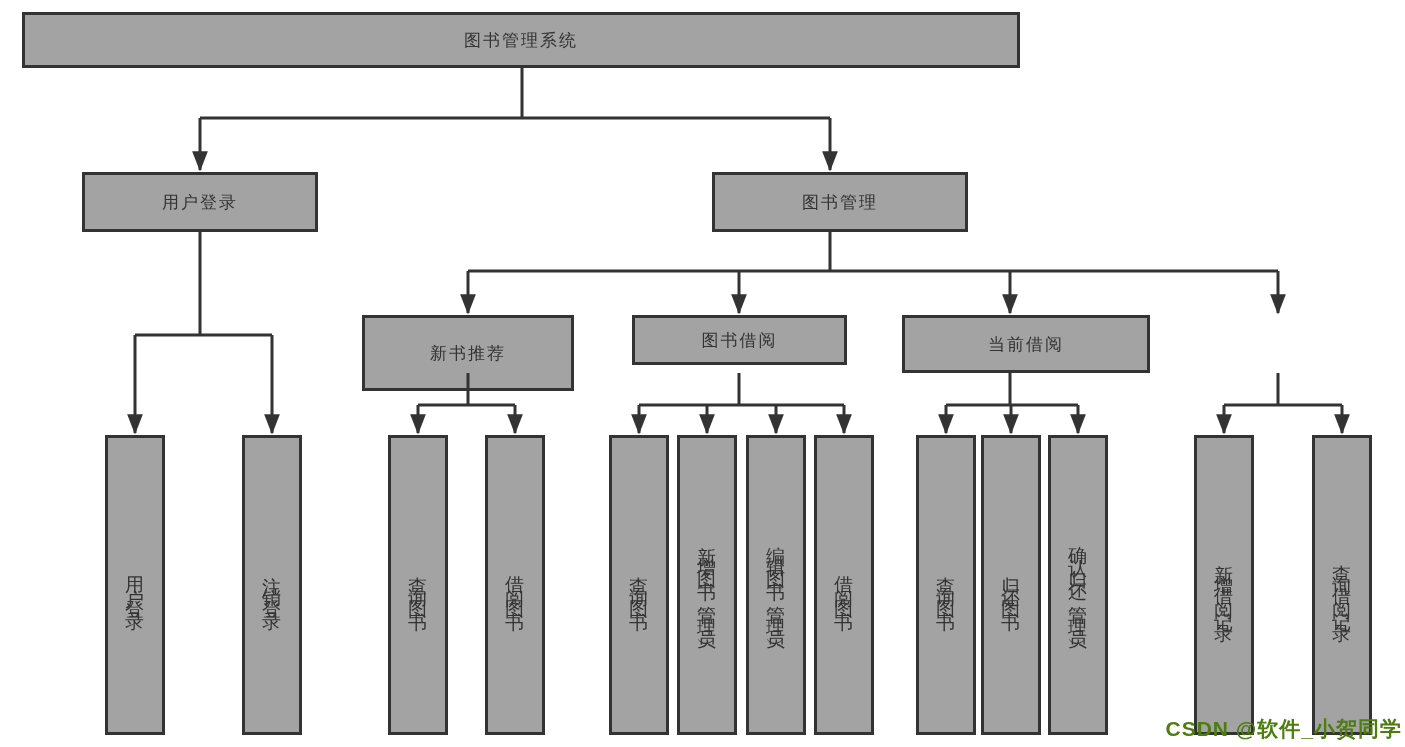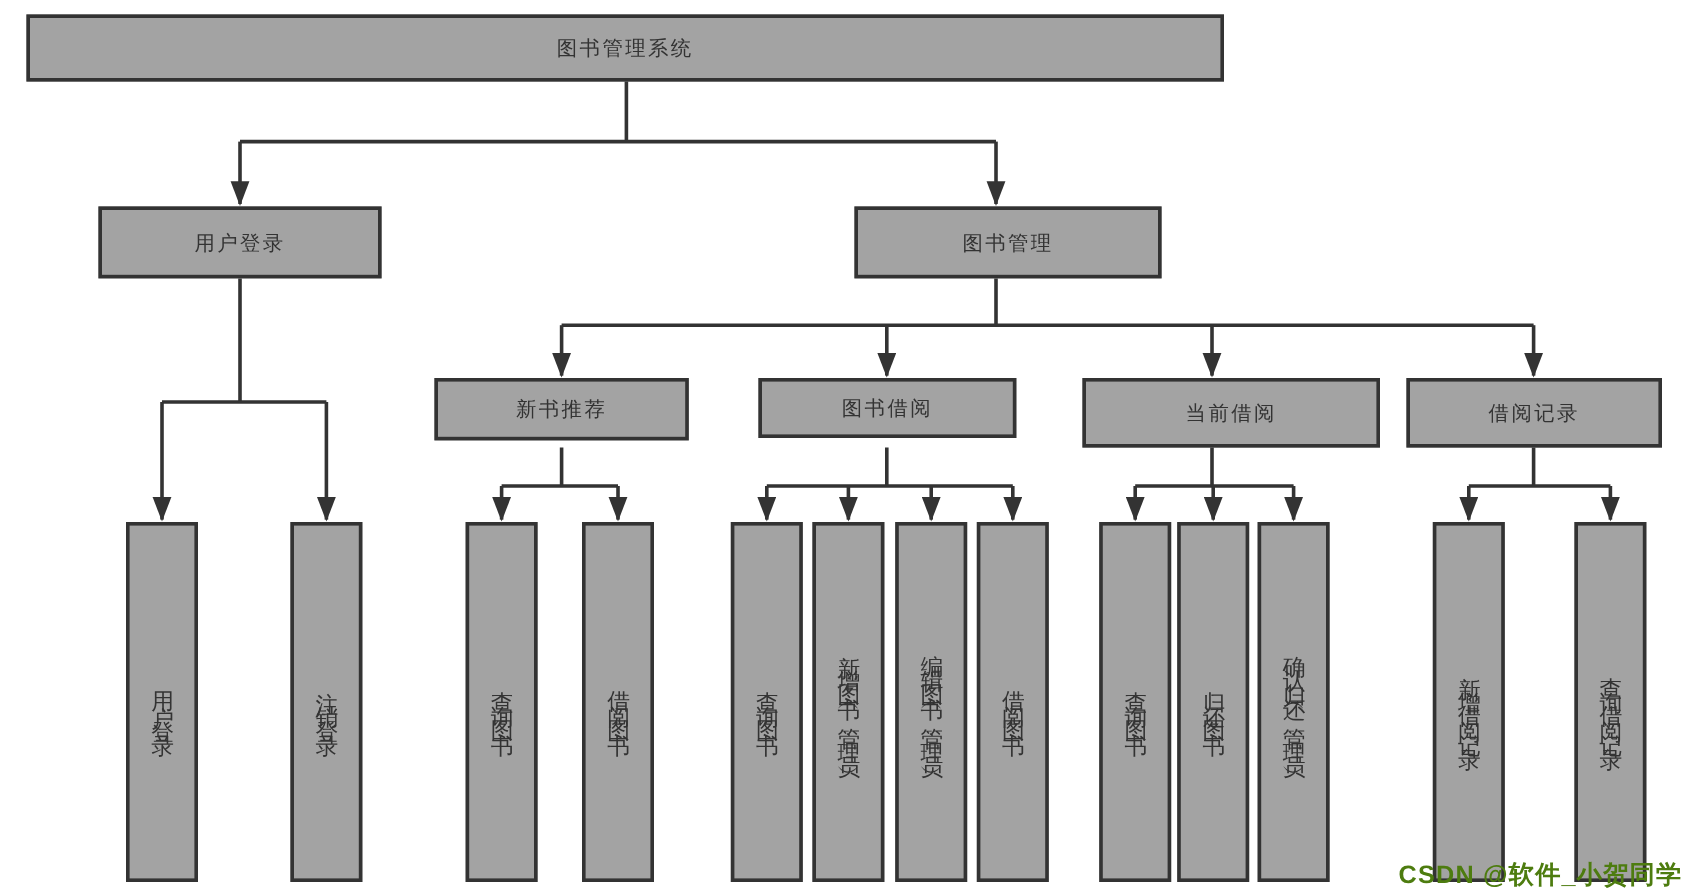--- a/index.html
+++ b/index.html
@@ -102,24 +102,23 @@
     <line x1="1078" y1="405" x2="1078" y2="433" stroke="#333333" stroke-width="3" marker-end="url(#arrow)"></line>
     <line x1="1224" y1="405" x2="1224" y2="433" stroke="#333333" stroke-width="3" marker-end="url(#arrow)"></line>
     <line x1="1342" y1="405" x2="1342" y2="433" stroke="#333333" stroke-width="3" marker-end="url(#arrow)"></line>
   </svg>
 
   <div class="box hbox" style="left:22px; top:12px; width:998px; height:56px;">图书管理系统</div>
 
   <div class="box hbox" style="left:82px; top:172px; width:236px; height:60px;">用户登录</div>
   <div class="box hbox" style="left:712px; top:172px; width:256px; height:60px;">图书管理</div>
 
-  <div class="box hbox" style="left:362px; top:315px; width:212px; height:52px;">新书推荐</div>
+  <div class="box hbox" style="left:362px; top:315px; width:212px; height:76px;">新书推荐</div>
   <div class="box hbox" style="left:632px; top:315px; width:215px; height:50px;">图书借阅</div>
   <div class="box hbox" style="left:902px; top:315px; width:248px; height:58px;">当前借阅</div>
-  <div class="box hbox" style="left:1172px; top:315px; width:213px; height:58px;">借阅记录</div>
 
   <div class="box vbox" style="left:105px;">
     <span class="vtext">用户登录</span>
   </div>
   <div class="box vbox" style="left:242px;">
     <span class="vtext">注销登录</span>
   </div>
 
   <div class="box vbox" style="left:388px;">
     <span class="vtext">查询图书</span>

